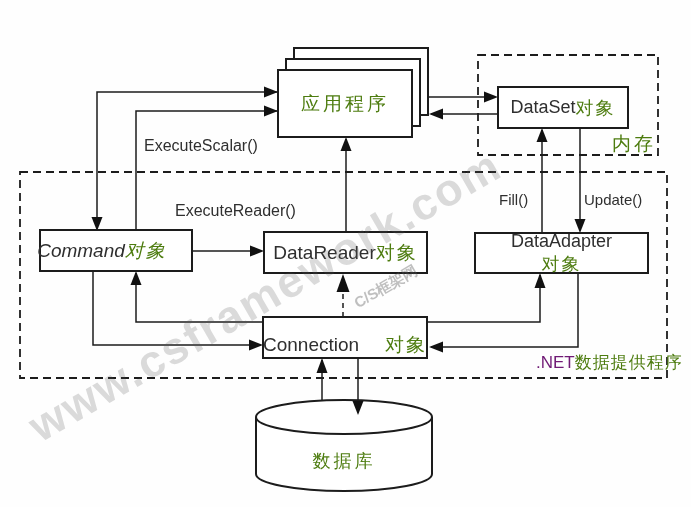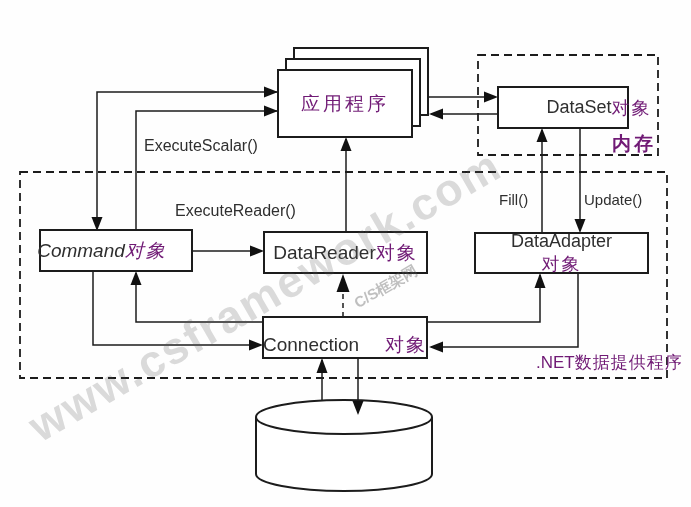--- a/index.html
+++ b/index.html
@@ -18,21 +18,21 @@
     white-space:nowrap;
     line-height:1;
   }
   .boxlbl{
     position:absolute;
     display:flex;align-items:center;justify-content:center;
     font-size:19px;
     white-space:nowrap;
   }
   .latin{color:#2f2f2f;}
-  .han{color:#701a75;letter-spacing:2px;}
+  .han{color:#4d7c0f;letter-spacing:2px;}
   .han-only{letter-spacing:3px;}
   .region-lbl{position:absolute;white-space:nowrap;}
   .watermark-main{
     position:absolute;
     left:265px;top:296px;
     transform:translate(-50%,-50%) rotate(-30deg);
     font-size:45px;font-weight:bold;
     color:rgba(90,90,90,0.22);
     letter-spacing:2px;
     white-space:nowrap;
@@ -112,42 +112,45 @@
   </svg>
 
   <div class="lbl" style="left:144px;top:138px;">ExecuteScalar()</div>
   <div class="lbl" style="left:175px;top:203px;">ExecuteReader()</div>
   <div class="lbl" style="left:499px;top:192px;font-size:15px;">Fill()</div>
   <div class="lbl" style="left:584px;top:192px;font-size:15px;">Update()</div>
 
   <div class="boxlbl" style="left:278px;top:70px;width:134px;height:67px;">
     <span class="han han-only">应用程序</span>
   </div>
-  <div class="boxlbl" style="left:498px;top:87px;width:130px;height:41px;font-size:18px;margin-left:36px;">
+  <div class="boxlbl" style="left:498px;top:87px;width:130px;height:41px;font-size:18px;">
     <span class="latin">DataSet</span>
       <span class="han">对象</span>
   </div>
   <div class="boxlbl" style="left:40px;top:230px;width:124px;height:41px;font-style:italic;">
     <span class="latin">Command</span>
       <span class="han">对象</span>
   </div>
   <div class="boxlbl" style="left:264px;top:232px;width:163px;height:41px;">
     <span class="latin">DataReader</span>
       <span class="han">对象</span>
   </div>
   <div class="boxlbl" style="left:475px;top:233px;width:173px;height:40px;font-size:18px;flex-direction:column;">
     <span class="latin">DataAdapter</span>
       <span class="han">对象</span>
   </div>
   <div class="boxlbl" style="left:263px;top:317px;width:164px;height:55px;justify-content:space-between;">
     <span class="latin">Connection</span>
       <span class="han">对象</span>
   </div>
+  <div class="boxlbl" style="left:300px;top:448px;width:88px;height:26px;font-size:18px;">
+    <span class="han han-only">数据库</span>
+  </div>
 
-  <div class="region-lbl" style="left:612px;top:131px;font-size:19px;font-weight:bold;">
+  <div class="region-lbl" style="left:612px;top:131px;font-size:19px;">
     <span class="han han-only">内存</span>
   </div>
   <div class="region-lbl" style="left:500px;top:351px;width:163px;text-align:right;font-size:17px;">
     <span class="latin" style="color:#701a75;margin-left:36px;">.NET</span><span class="han" style="letter-spacing:1px;">数据提供程序</span>
   </div>
 
   <div class="watermark-main">www.csframework.com</div>
   <div class="watermark-sub">C/S框架网</div>
 
 </div>

